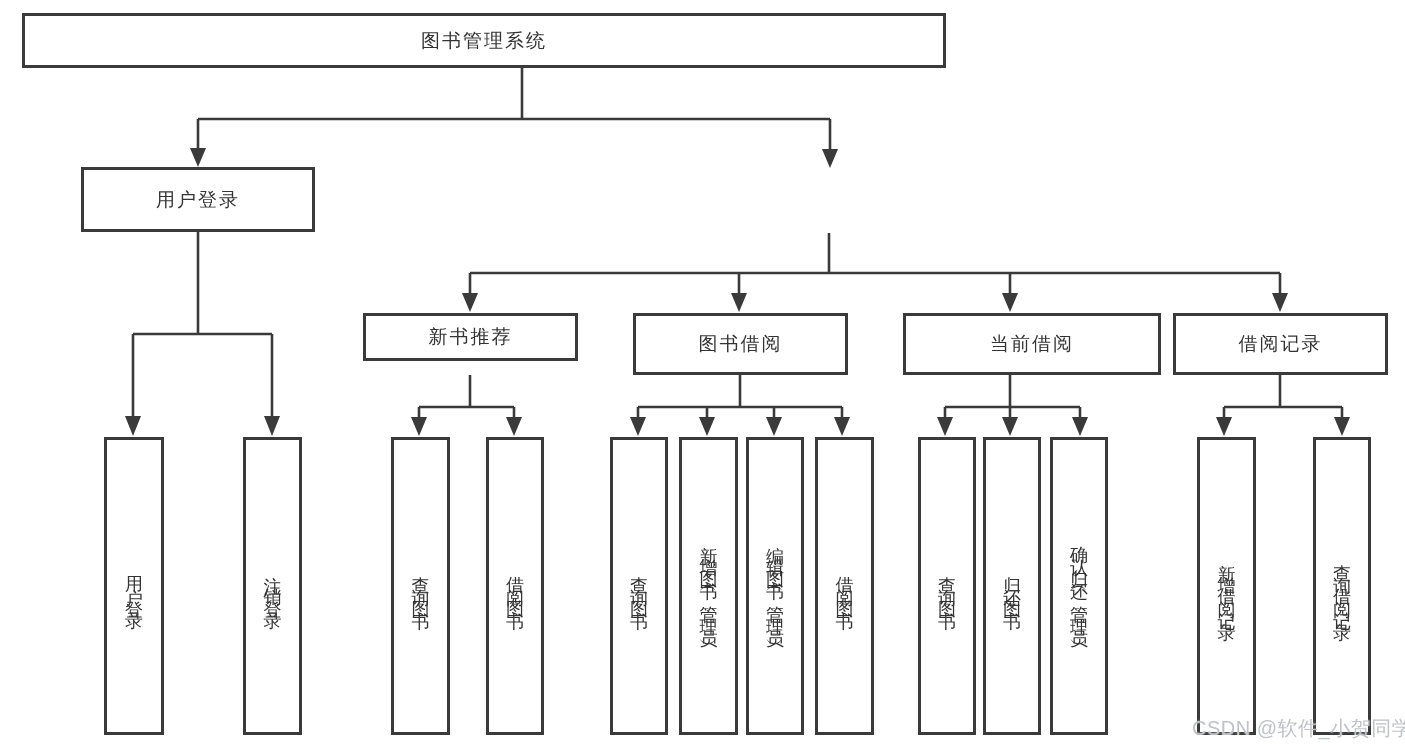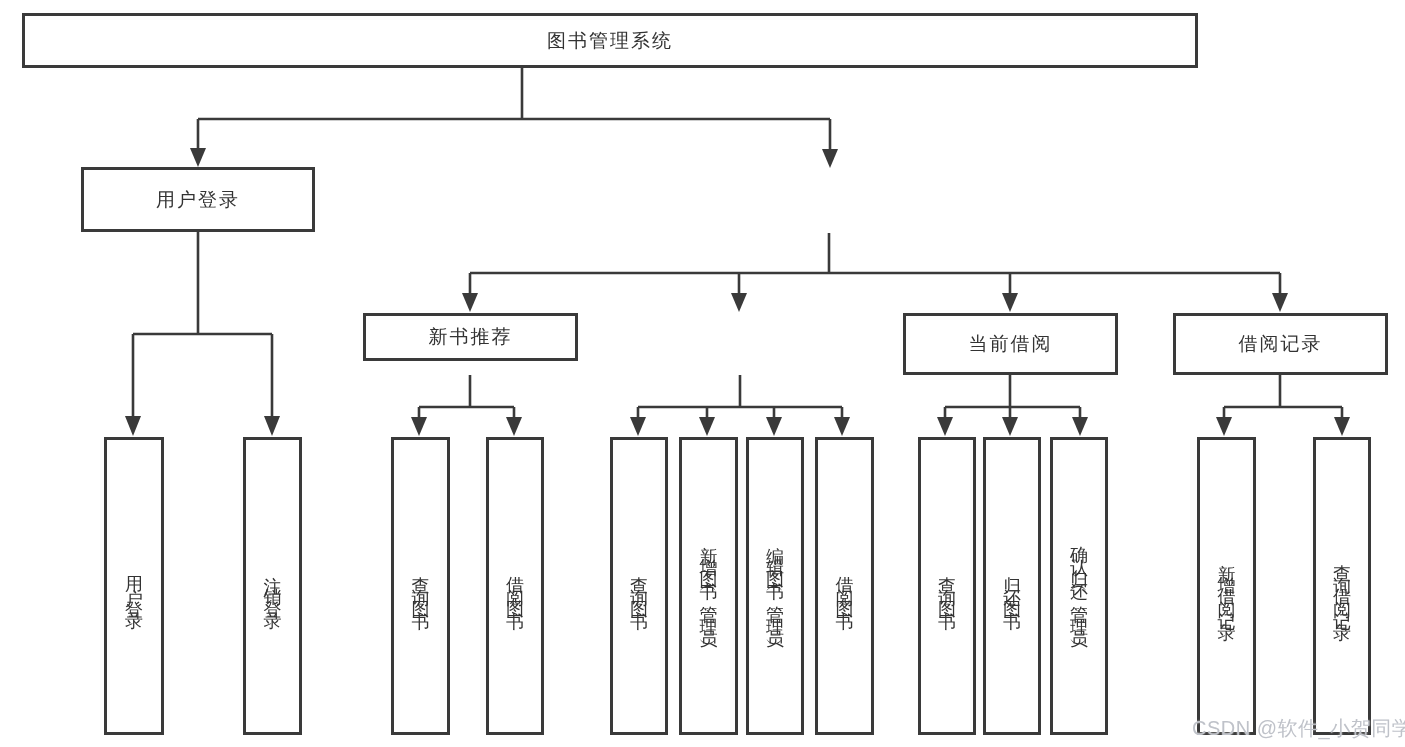--- a/index.html
+++ b/index.html
@@ -11,27 +11,27 @@
   .cline  { stroke:var(--line,#3a3a3a); stroke-width:2.6; fill:none; }
   .chead  { fill:var(--line,#3a3a3a); stroke:none; }
 
   .node {
     position:absolute; box-sizing:border-box; background:#ffffff;
     border:3px solid var(--line,#3a3a3a); color:var(--text,#333333);
     display:flex; align-items:center; justify-content:center;
   }
   .h-node { font-size:19px; letter-spacing:2px; white-space:nowrap; }
 
-  #root-box     { left:22px;  top:13px;  width:1176px; height:55px; }
+  #root-box     { left:22px;  top:13px;  width:924px; height:55px; }
   #n-user-login { left:81px;  top:167px; width:234px;  height:65px; }
   #n-book-mgmt  { left:712px; top:168px; width:234px;  height:65px; }
 
   #n-new-books  { left:363px;  top:313px; width:215px; height:48px; }
   #n-borrowing  { left:633px;  top:313px; width:215px; height:62px; }
-  #n-current    { left:903px;  top:313px; width:215px; height:62px; }
+  #n-current    { left:903px;  top:313px; width:258px; height:62px; }
   #n-records    { left:1173px; top:313px; width:215px; height:62px; }
 
   .leaf { top:437px; height:298px; }
   .leaf .vtext {
     writing-mode:vertical-rl; text-orientation:mixed;
     font-size:18px; letter-spacing:12px; line-height:1; white-space:nowrap;
   }
   #leaf-a1 { left:104px;  width:60px; }
   #leaf-a2 { left:243px;  width:59px; }
   #leaf-b1 { left:391px;  width:59px; }
@@ -111,20 +111,23 @@
     <span>图书管理系统</span>
   </div>
 
   <div class="node h-node" id="n-user-login">
     <span>用户登录</span>
   </div>
 
   <div class="node h-node" id="n-new-books">
     <span>新书推荐</span>
   </div>
+  <div class="node h-node" id="n-borrowing">
+    <span>图书借阅</span>
+  </div>
   <div class="node h-node" id="n-current">
     <span>当前借阅</span>
   </div>
   <div class="node h-node" id="n-records">
     <span>借阅记录</span>
   </div>
 
   <div class="node leaf" id="leaf-a1">
     <span class="vtext">用户登录</span>
   </div>

